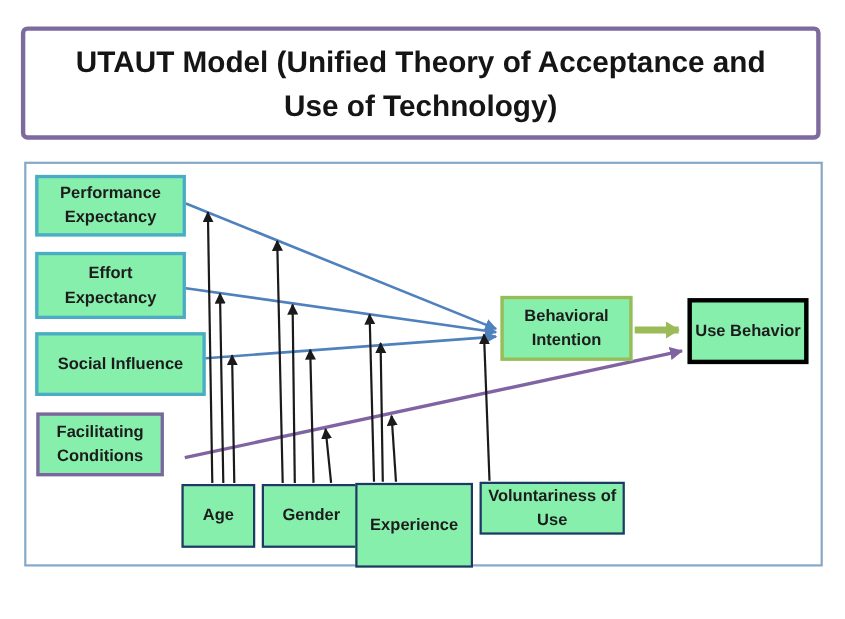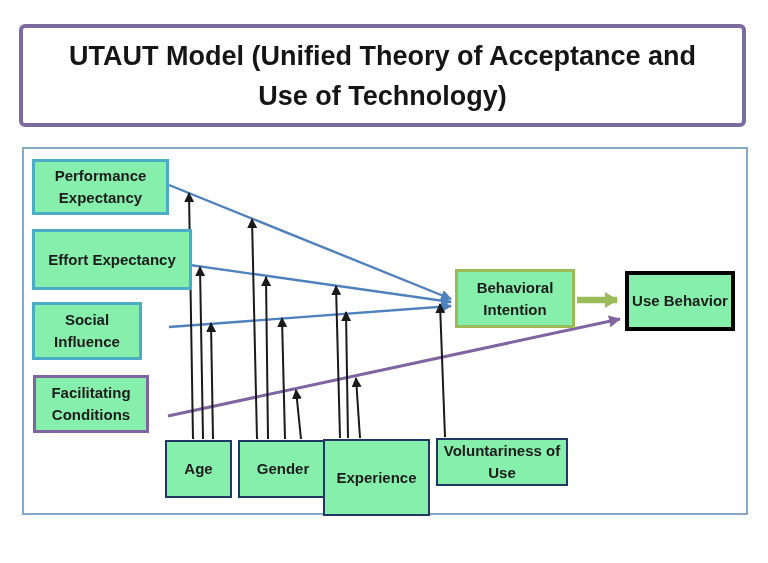--- a/index.html
+++ b/index.html
@@ -71,22 +71,22 @@
     z-index: 2;
     padding: 2px;
   }
   .teal   { border: 3px solid #4BACC6; }
   .purple { border: 3px solid #8064A2; }
   .green  { border: 3px solid #9BBB59; }
   .navy   { border: 2.5px solid #203864; }
   .black  { border: 4px solid #000000; }
 
   .box-performance  { left: 32px;  top: 159px; width: 137px; height: 56px; }
-  .box-effort       { left: 32px;  top: 229px; width: 160px; height: 61px; }
-  .box-social       { left: 32px;  top: 302px; width: 110px; height: 58px; }
+  .box-effort       { left: 32px;  top: 229px; width: 137px; height: 61px; }
+  .box-social       { left: 32px;  top: 302px; width: 155px; height: 58px; }
   .box-facilitating { left: 33px;  top: 375px; width: 116px; height: 58px; }
   .box-bi           { left: 455px; top: 269px; width: 120px; height: 59px; }
   .box-ub           { left: 625px; top: 271px; width: 110px; height: 60px; }
   .box-age          { left: 165px; top: 440px; width: 67px;  height: 58px; }
   .box-gender       { left: 238px; top: 440px; width: 90px;  height: 58px; }
   .box-experience   { left: 323px; top: 439px; width: 107px; height: 77px; }
   .box-voluntariness{ left: 436px; top: 438px; width: 132px; height: 48px; }
 </style>
 </head>
 <body>

